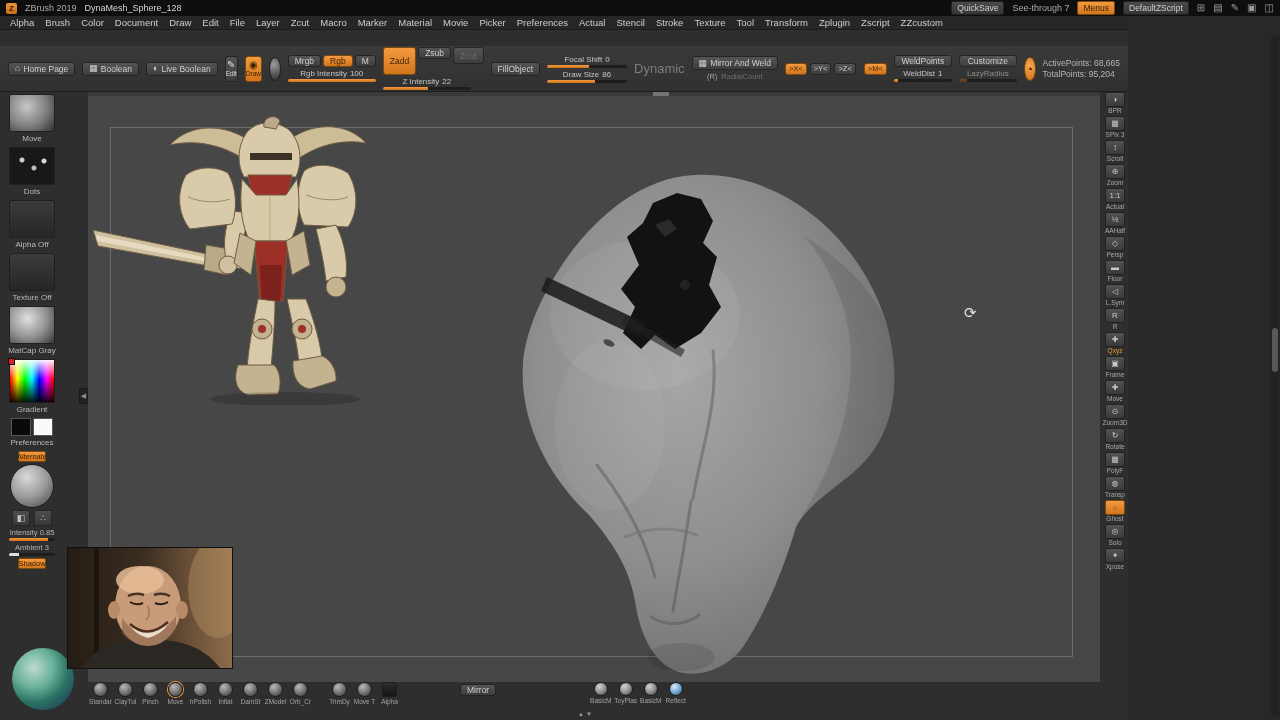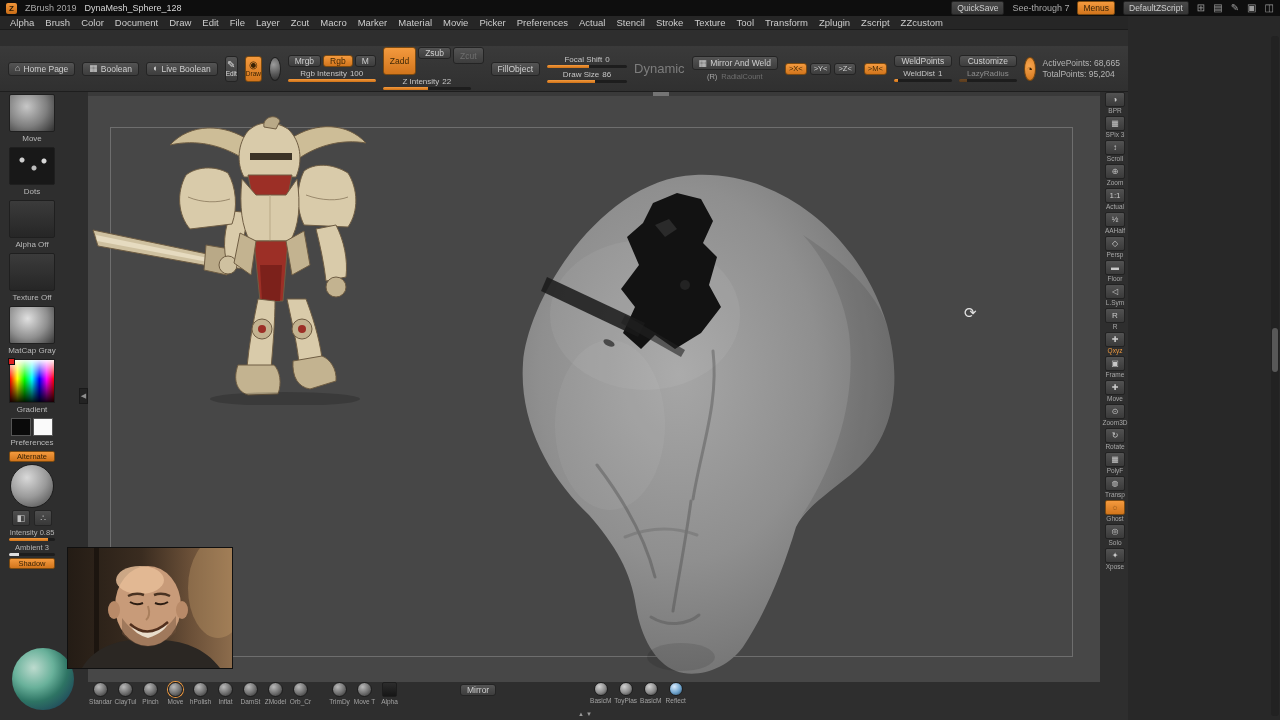--- a/index.html
+++ b/index.html
@@ -77,21 +77,21 @@
     radial-gradient(circle 2px at 34px 13px,#d8d8d8 2px,transparent 3px)}
   .thumb.matcap{background:radial-gradient(circle at 40% 32%,#e0e0e0,#8f8f8f 55%,#404040 95%)}
   .tray-label{font-size:8px;color:#b9b9b9;line-height:9px;margin-bottom:2px;text-align:center}
   .picker{width:46px;height:44px;border:1px solid #1f1f1f;position:relative;
     background:linear-gradient(to bottom,rgba(255,255,255,.95),rgba(255,255,255,0) 45%,rgba(0,0,0,.9)),
     linear-gradient(to right,#f00,#ff0,#0f0,#0ff,#00f,#f0f,#f00)}
   .picker .cur{position:absolute;left:-2px;top:-2px;width:7px;height:7px;background:#e02020;border:1px solid #111}
   .swatches{display:flex;gap:2px}
   .sw{width:20px;height:18px;border:1px solid #555}
   .sw.black{background:#0a0a0a}.sw.white{background:#fafafa}
-  .tray-orange{width:46px;height:11px;border-radius:2px;background:linear-gradient(#f49a3e,#d2751c);
+  .tray-orange{width:28px;height:11px;border-radius:2px;background:linear-gradient(#f49a3e,#d2751c);
     color:#3a2305;font-size:7.5px;display:flex;align-items:center;justify-content:center;border:1px solid #7c4a10}
   .matball{width:44px;height:44px;border-radius:50%;border:1px solid #1d1d1d;
     background:radial-gradient(circle at 38% 30%,#d9d9d9,#9a9a9a 50%,#4a4a4a 95%)}
   .tray-icons{display:flex;gap:4px}
   .ti{width:18px;height:16px;border:1px solid #242424;border-radius:2px;background:linear-gradient(#4e4e4e,#383838);
     color:#c2c2c2;font-size:9px;display:flex;align-items:center;justify-content:center}
   .tray-mini{width:46px}
   .tray-mini .lab{font-size:7.5px;color:#b5b5b5;text-align:center}
   .tray-mini .track{height:3px;background:#1d1d1d;border-radius:2px;margin-top:1px;overflow:hidden}
   .tray-mini .fill{height:100%;background:linear-gradient(#f49a3e,#cf7217)}

